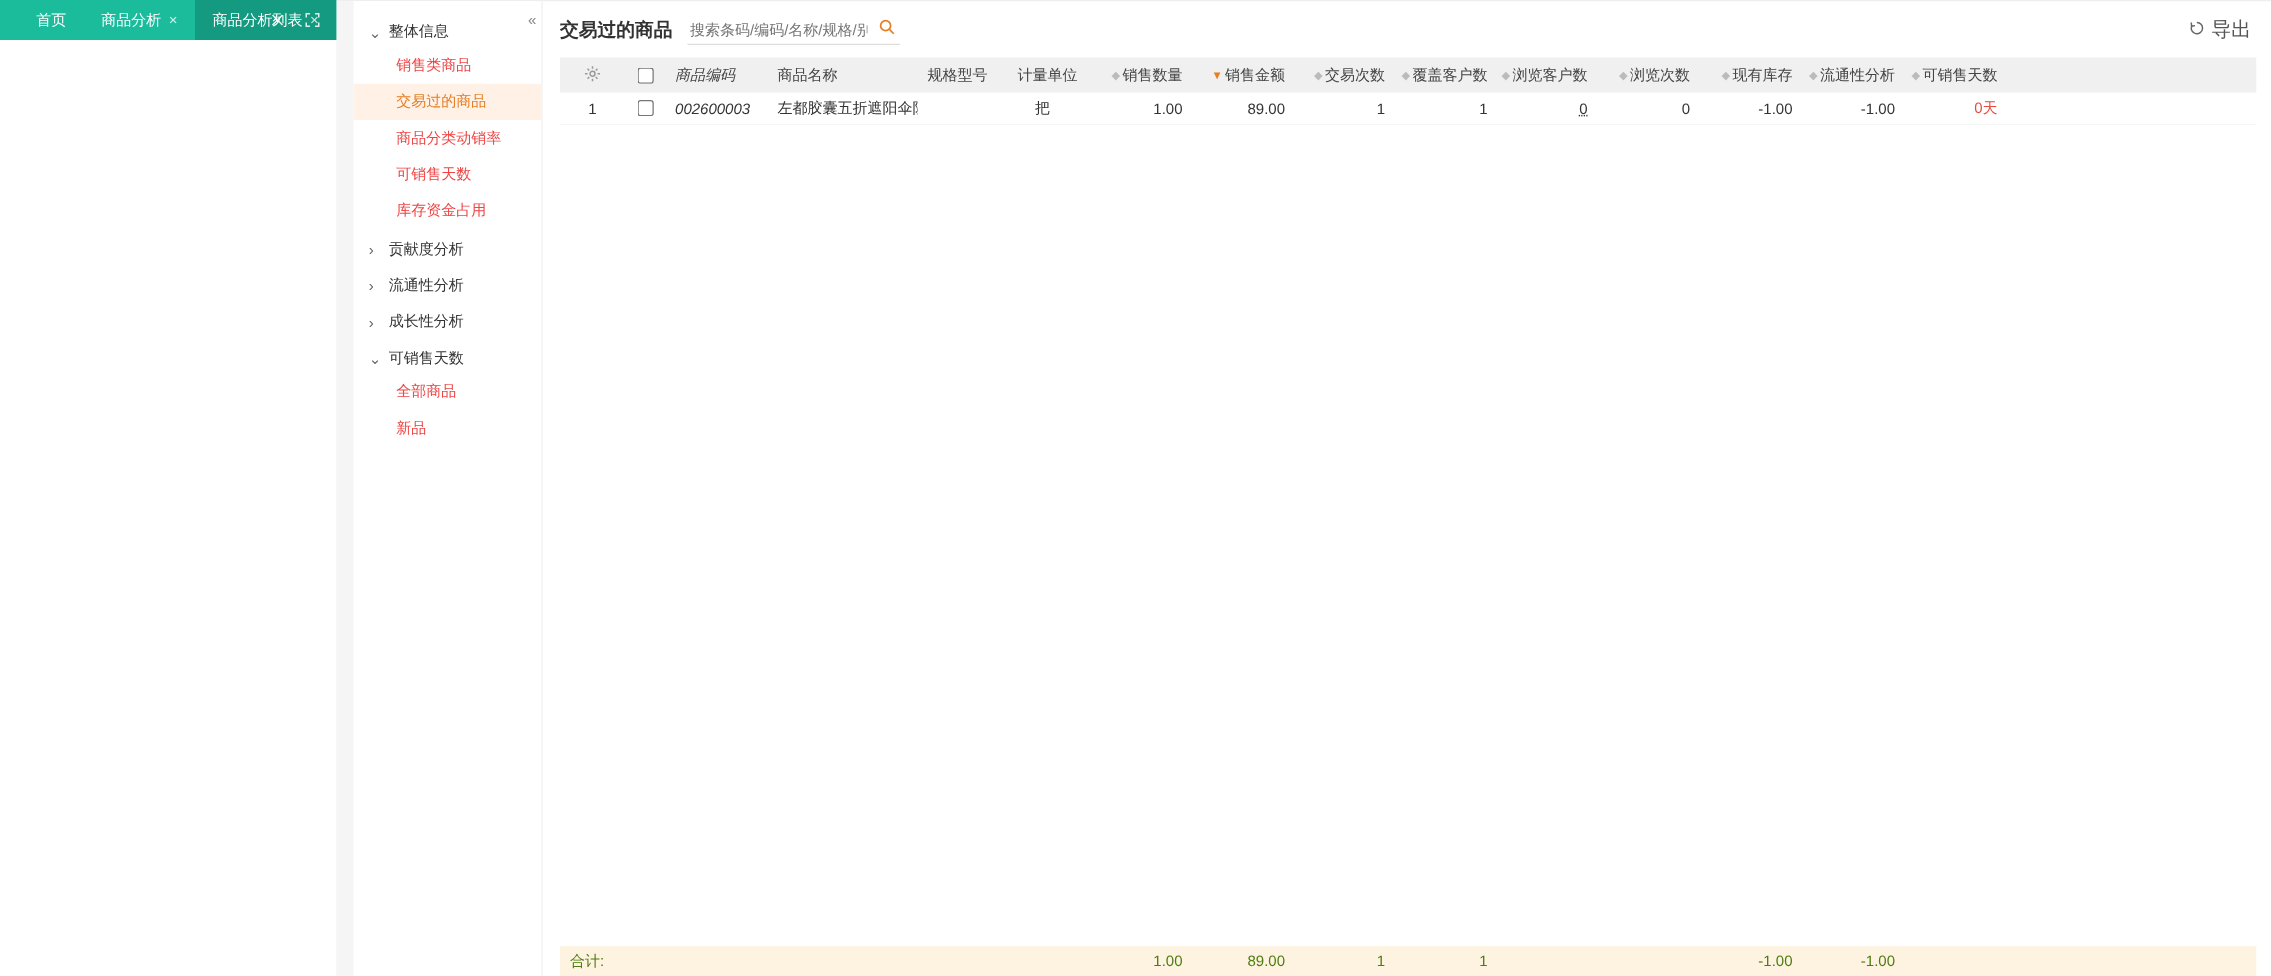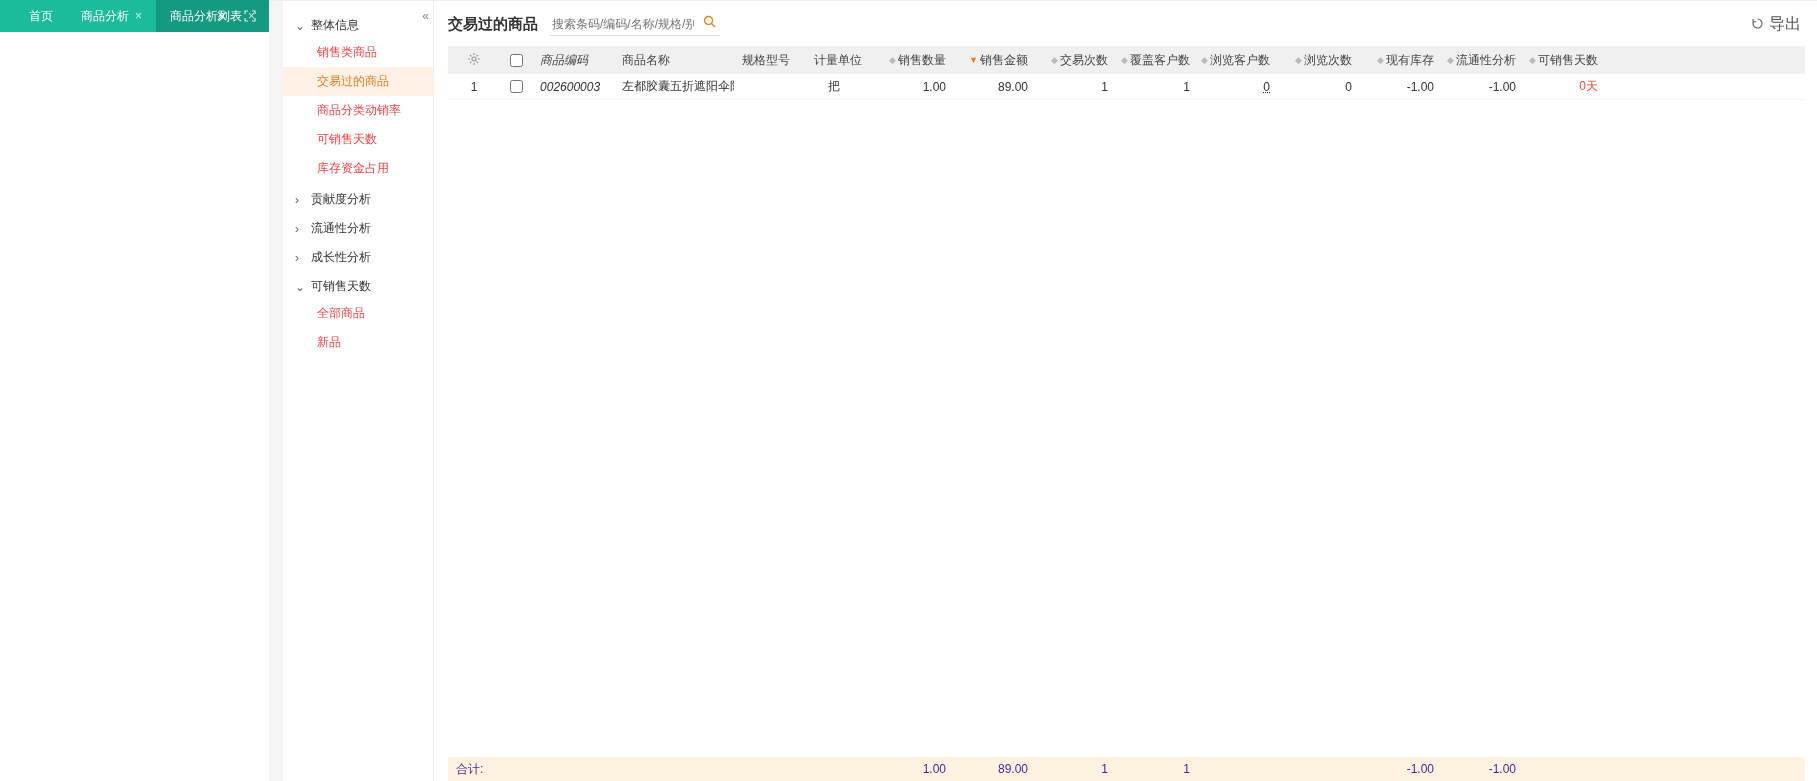--- a/index.html
+++ b/index.html
@@ -194,21 +194,21 @@
   color: #444;
   height: 28px;
 }
 .trow {
   height: 26px;
   border-bottom: 1px solid #f5f5f5;
 }
 .tfoot {
   background: #fdf3e0;
   height: 24px;
-  color: #4c1d95;
+  color: #4d7c0f;
 }
 .cell {
   padding: 0 8px;
   white-space: nowrap;
   overflow: hidden;
   text-overflow: ellipsis;
   display: flex;
   align-items: center;
 }
 .cell.right {

